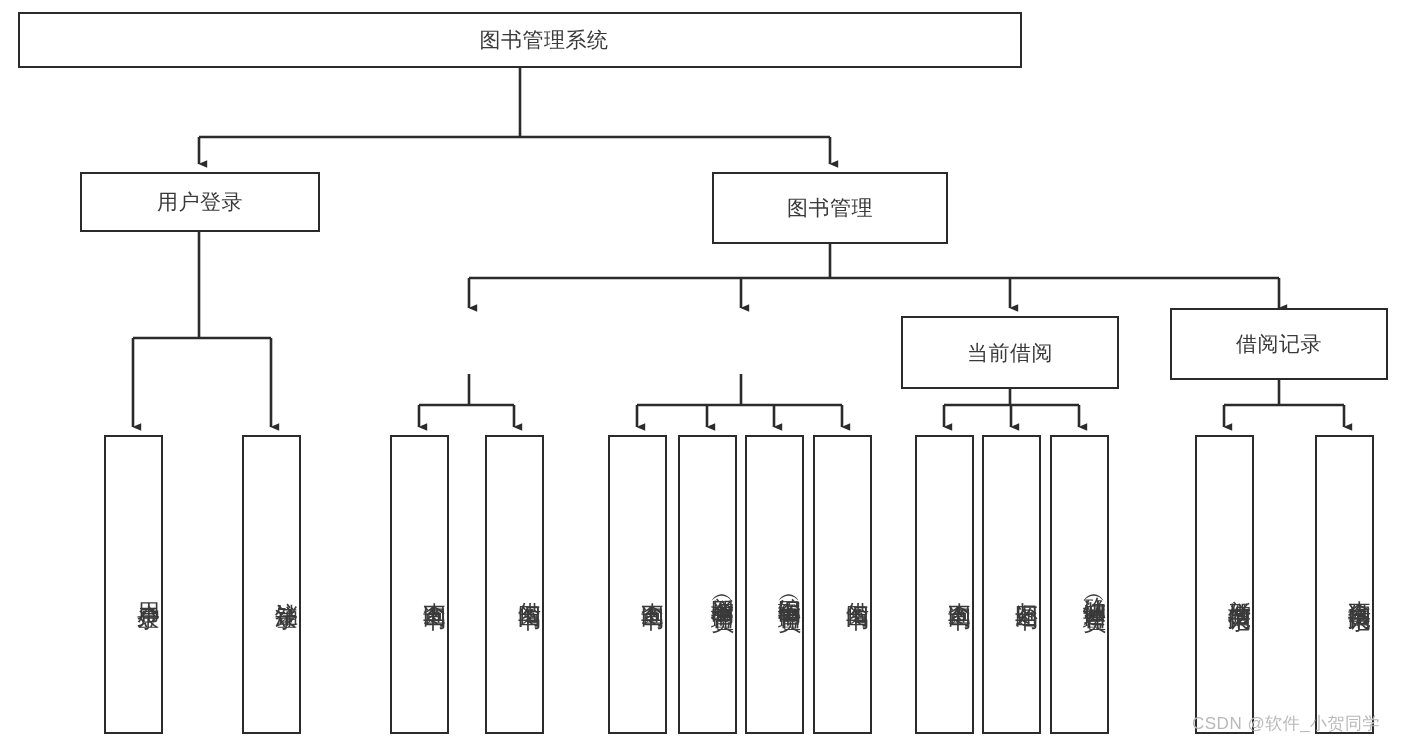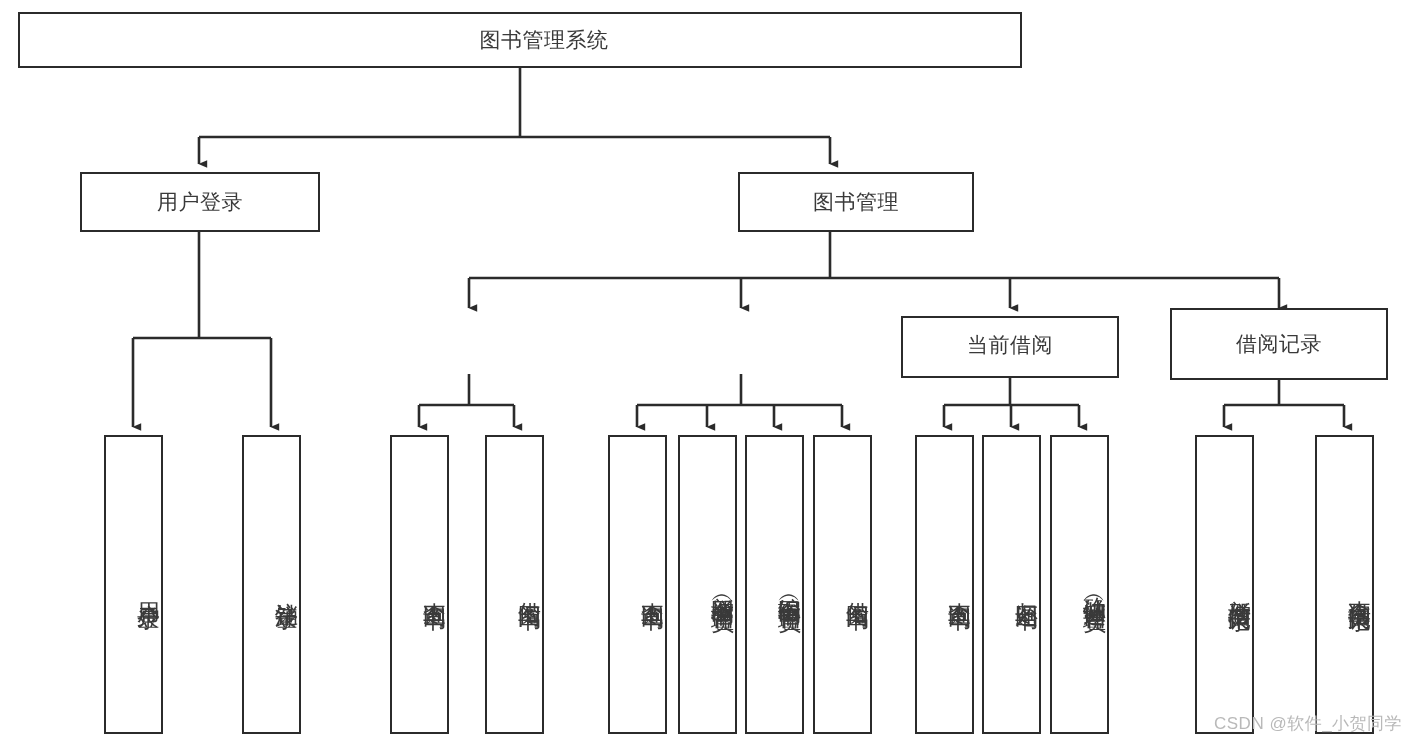--- a/index.html
+++ b/index.html
@@ -51,21 +51,20 @@
     width: 1405px;
     height: 747px;
     pointer-events: none;
   }
   .watermark {
     position: absolute;
     color: #b9b9b9;
     font-size: 17px;
     white-space: nowrap;
     letter-spacing: 0.5px;
-    margin-left: 22px;
   }
 </style>
 </head>
 <body>
 
 <div id="canvas">
 
   <svg id="links" viewBox="0 0 1405 747" width="1405" height="747" xmlns="http://www.w3.org/2000/svg">
     <defs>
       <marker id="arrow" markerWidth="10" markerHeight="10" refX="5" refY="8.6" orient="auto" markerUnits="userSpaceOnUse">
@@ -119,25 +118,25 @@
     </g>
   </svg>
 
   <div class="node horiz" id="node-root" style="left: 18px; top: 12px; width: 1004px; height: 56px; padding-left: 48px;">
     <span>图书管理系统</span>
   </div>
 
   <div class="node horiz" id="node-l2-0" style="left: 80px; top: 172px; width: 240px; height: 60px;">
     <span>用户登录</span>
   </div>
-  <div class="node horiz" id="node-l2-1" style="left: 712px; top: 172px; width: 236px; height: 60px; margin-left: 26px;">
+  <div class="node horiz" id="node-l2-1" style="left: 712px; top: 172px; width: 236px; height: 72px;">
     <span>图书管理</span>
   </div>
 
-  <div class="node horiz" id="node-l3-2" style="left: 901px; top: 316px; width: 218px; height: 62px; font-family: Liberation Mono, monospace;">
+  <div class="node horiz" id="node-l3-2" style="left: 901px; top: 316px; width: 218px; height: 73px;">
     <span>当前借阅</span>
   </div>
   <div class="node horiz" id="node-l3-3" style="left: 1170px; top: 308px; width: 218px; height: 72px;">
     <span>借阅记录</span>
   </div>
 
   <div class="node vert" id="node-leaf-0" style="left: 104px; top: 435px; width: 59px; height: 299px;">
     <span>用户登录</span>
   </div>
   <div class="node vert" id="node-leaf-1" style="left: 242px; top: 435px; width: 59px; height: 299px;">

